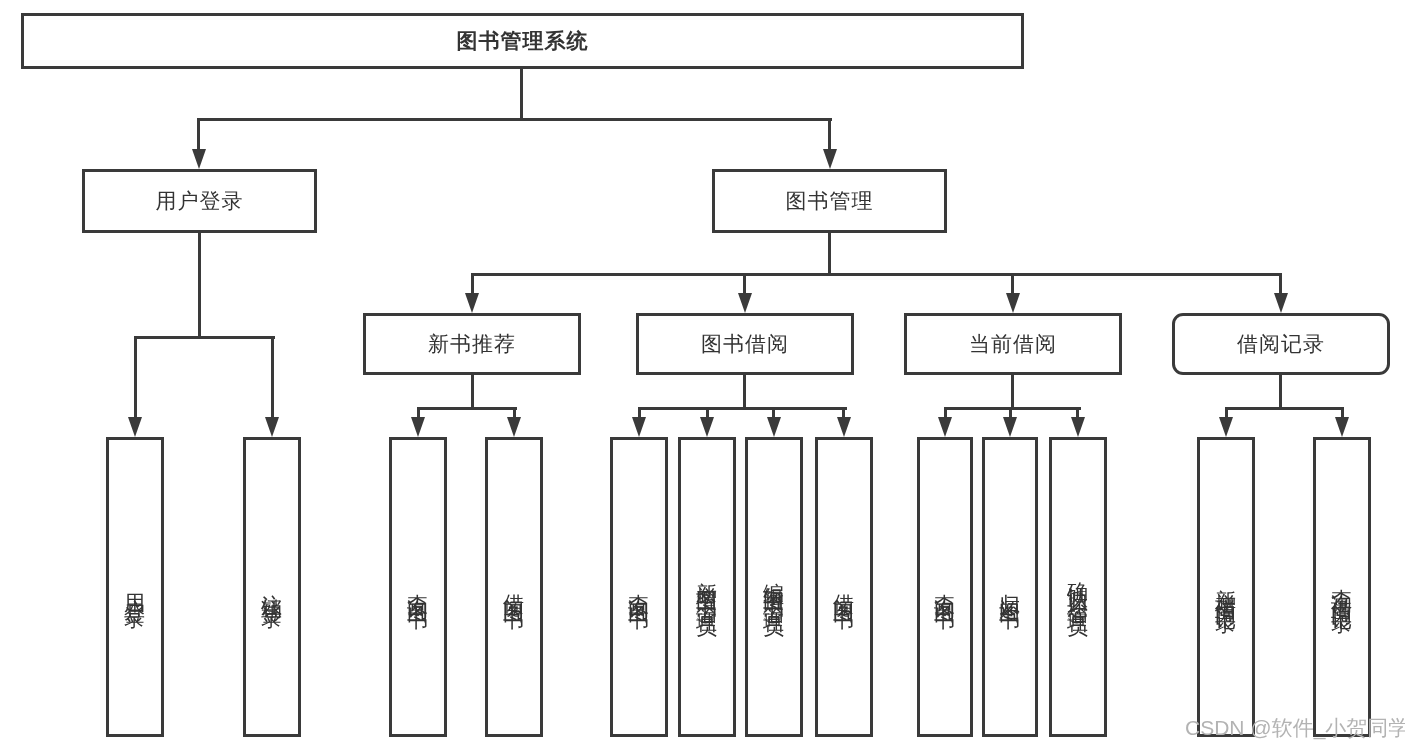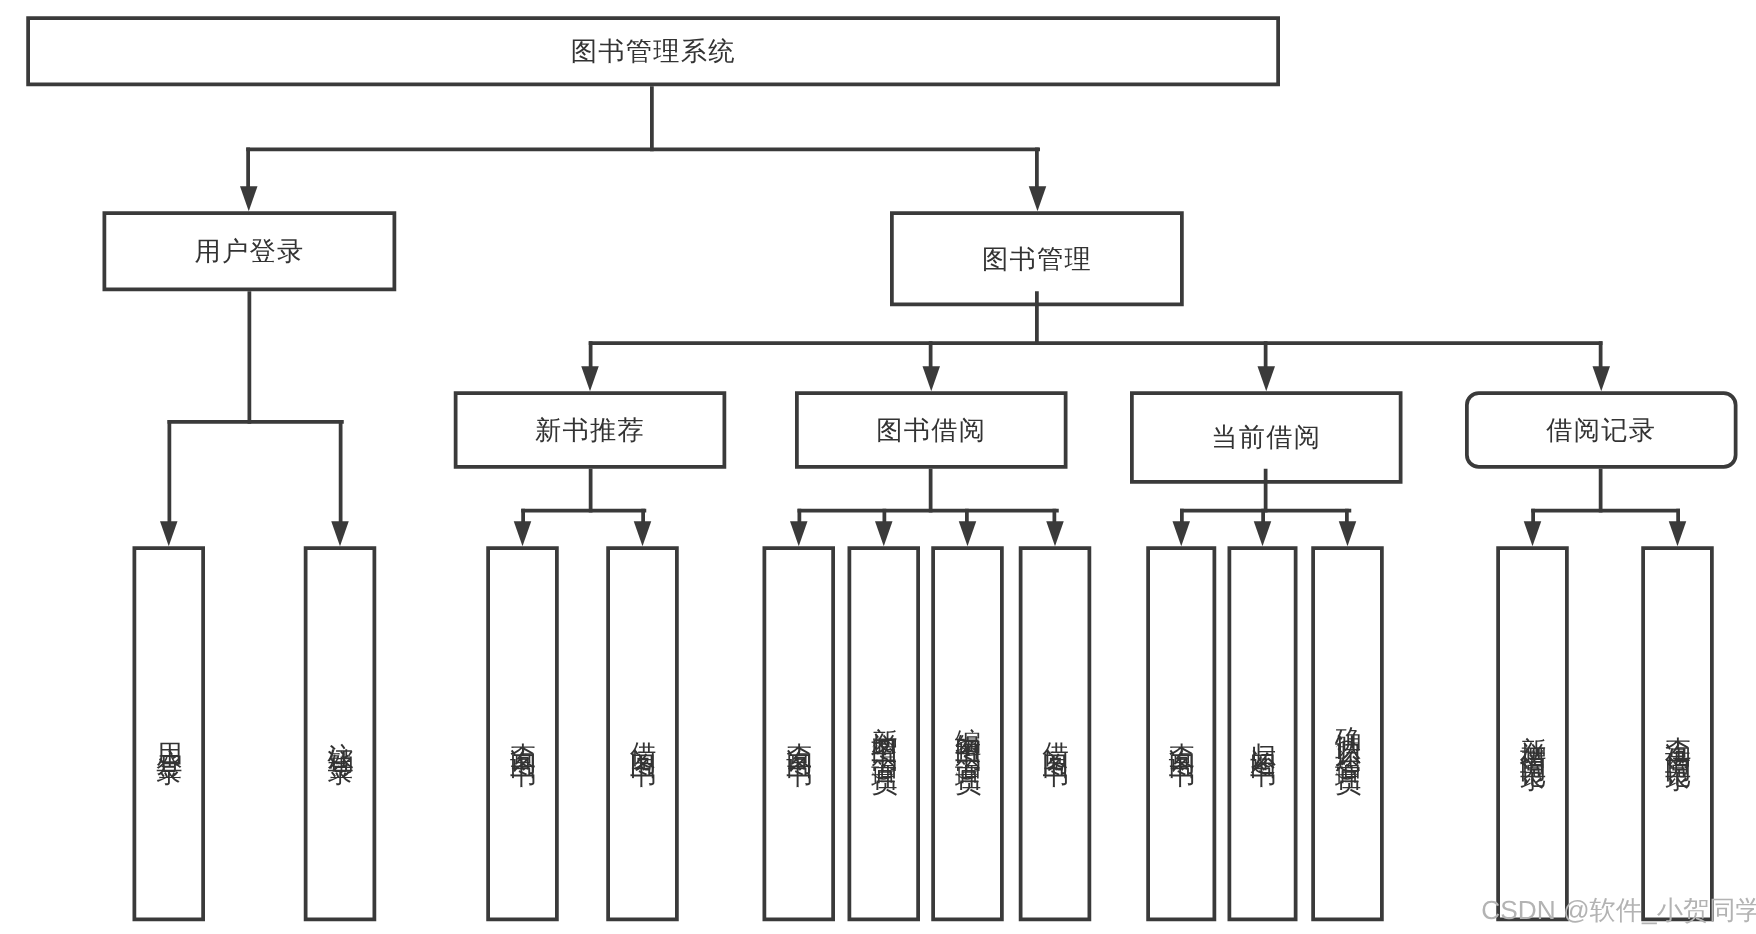--- a/index.html
+++ b/index.html
@@ -48,38 +48,38 @@
     font-size:21px;
     white-space:nowrap;
     z-index:5;
   }
 </style>
 </head>
 <body>
 
 <div id="stage">
 
-  <div class="bx" style="left:21px;top:13px;width:1003px;height:56px;">
+  <div class="bx" style="left:21px;top:13px;width:1003px;height:56px;font-weight:bold;">
     <span>图书管理系统</span>
   </div>
 
   <div class="bx" style="left:82px;top:169px;width:235px;height:64px;">
     <span>用户登录</span>
   </div>
-  <div class="bx" style="left:712px;top:169px;width:235px;height:76px;">
+  <div class="bx" style="left:712px;top:169px;width:235px;height:64px;">
     <span>图书管理</span>
   </div>
 
   <div class="bx" style="left:636px;top:313px;width:218px;height:62px;">
     <span>图书借阅</span>
   </div>
   <div class="bx" style="left:363px;top:313px;width:218px;height:62px;">
     <span>新书推荐</span>
   </div>
-  <div class="bx" style="left:904px;top:313px;width:218px;height:74px;">
+  <div class="bx" style="left:904px;top:313px;width:218px;height:62px;">
     <span>当前借阅</span>
   </div>
   <div class="bx" style="left:1172px;top:313px;width:218px;height:62px;border-radius:11px;">
     <span>借阅记录</span>
   </div>
 
   <div class="bx leaf" style="left:106px;top:437px;width:58px;height:300px;">
     <span class="vtxt">用户登录</span>
   </div>
   <div class="bx leaf" style="left:243px;top:437px;width:58px;height:300px;">

